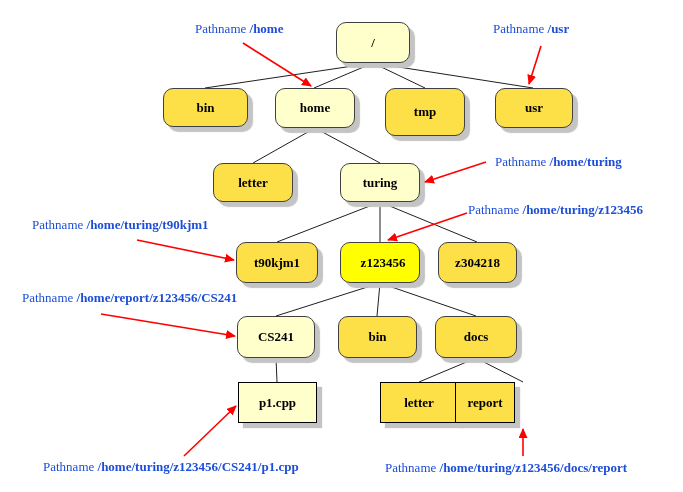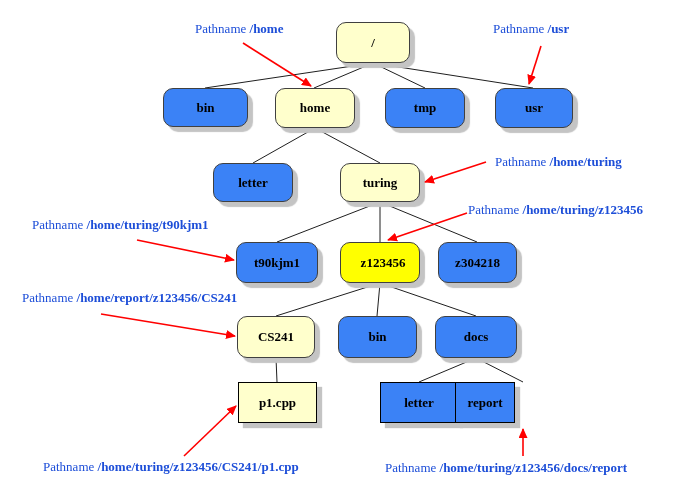--- a/index.html
+++ b/index.html
@@ -6,21 +6,21 @@
   .canvas {
     position:relative; width:683px; height:492px; background:#ffffff;
     overflow:hidden; font-family:"Liberation Serif", serif;
   }
   svg.layer { position:absolute; left:0; top:0; }
   #edges  { z-index:1; }
   #arrows { z-index:3; pointer-events:none; }
   .node {
     position:absolute; z-index:2; box-sizing:border-box;
     display:flex; align-items:center; justify-content:center;
-    background:#3b82f6; border:1.5px solid #404040; border-radius:10px;
+    background:#fde047; border:1.5px solid #404040; border-radius:10px;
     box-shadow:5px 5px 1px #c4c4c4;
     font-weight:bold; font-size:13px; color:#000000; text-align:center;
   }
   .node.file { border-radius:0; border:1.2px solid #000000; }
   .node.cream { background:#FFFFCC; }
   .node.yellow { background:#FFFF00; }
   .ann {
     position:absolute; z-index:4; color:#1d4ed8; font-size:13px;
     white-space:nowrap; line-height:15px;
   }
@@ -53,21 +53,21 @@
 
   <div class="node cream" style="left:336px; top:22px;  width:74px; height:41px;">
       <span>/</span>
     </div>
   <div class="node" style="left:163px; top:88px;  width:85px; height:39px;">
       <span>bin</span>
     </div>
   <div class="node cream" style="left:275px; top:88px;  width:80px; height:40px;">
       <span>home</span>
     </div>
-  <div class="node" style="left:385px; top:88px;  width:80px; height:40px;">
+  <div class="node" style="left:385px; top:88px;  width:80px; height:48px;">
       <span>tmp</span>
     </div>
   <div class="node" style="left:495px; top:88px;  width:78px; height:40px;">
       <span>usr</span>
     </div>
   <div class="node" style="left:213px; top:163px; width:80px; height:39px;">
       <span>letter</span>
     </div>
   <div class="node cream" style="left:340px; top:163px; width:80px; height:39px;">
       <span>turing</span>

